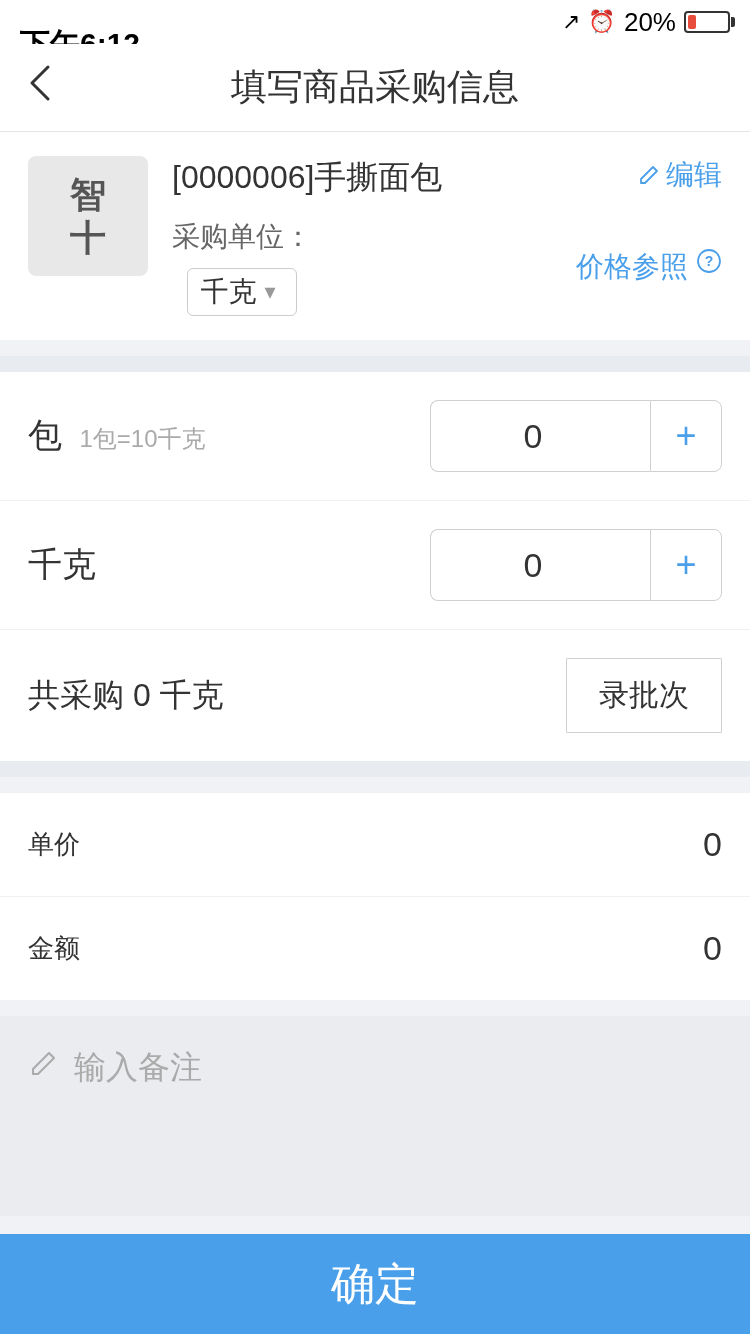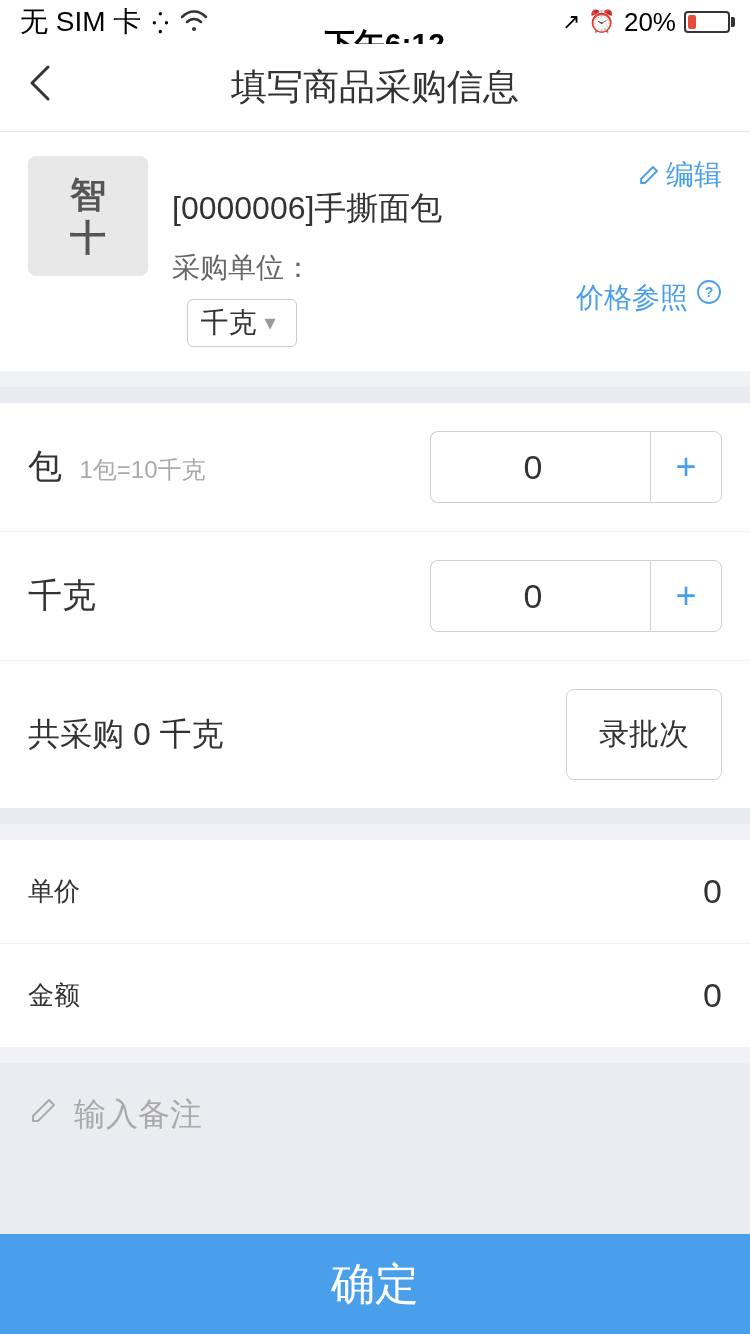--- a/index.html
+++ b/index.html
@@ -107,21 +107,20 @@
     }
     .product-header {
       display: flex;
       justify-content: space-between;
       align-items: flex-start;
     }
     .product-name {
       font-size: 32px;
       color: #333;
       font-weight: 500;
-      margin-top: 31px;
     }
     .edit-btn {
       color: #4a9fea;
       font-size: 28px;
       display: flex;
       align-items: center;
       gap: 6px;
       cursor: pointer;
       white-space: nowrap;
     }
@@ -233,22 +232,22 @@
       justify-content: space-between;
       padding: 28px 28px;
       background: #fff;
     }
     .summary-text {
       font-size: 32px;
       color: #333;
     }
     .record-btn {
       border: 1px solid #d0d0d0;
-      border-radius: 8px;
-      padding: 24px 32px;
+      border-radius: 1px;
+      padding: 16px 32px;
       font-size: 30px;
       color: #333;
       background: #fff;
       cursor: pointer;
     }
 
     
     .price-section {
       background: #fff;
       margin-top: 16px;
@@ -310,31 +309,20 @@
     }
 
     .bottom-spacer {
       height: 100px;
     }
   </style>
 </head>
 <body>
 
 <div class="status-bar">
-  <div class="status-left">
-    <span>无 SIM 卡</span>
-    <span>⁛</span>
-    <span>
-      <svg width="28" height="22" viewBox="0 0 28 22" fill="none">
-        <path d="M14 18a2 2 0 1 1 0 4 2 2 0 0 1 0-4z" fill="#333"></path>
-        <path d="M7 13c1.9-1.9 4.5-3 7-3s5.1 1.1 7 3" stroke="#333" stroke-width="2.5" fill="none" stroke-linecap="round"></path>
-        <path d="M2 8C5.6 4.4 9.6 2.5 14 2.5S22.4 4.4 26 8" stroke="#333" stroke-width="2.5" fill="none" stroke-linecap="round"></path>
-      </svg>
-    </span>
-  </div>
   <div class="status-center">下午6:12</div>
   <div class="status-right">
     <span style="font-size:22px;">↗</span>
     <span style="font-size:22px;">⏰</span>
     <span>20%</span>
     <div class="battery-icon">
       <div class="battery-fill"></div>
     </div>
   </div>
 </div>

